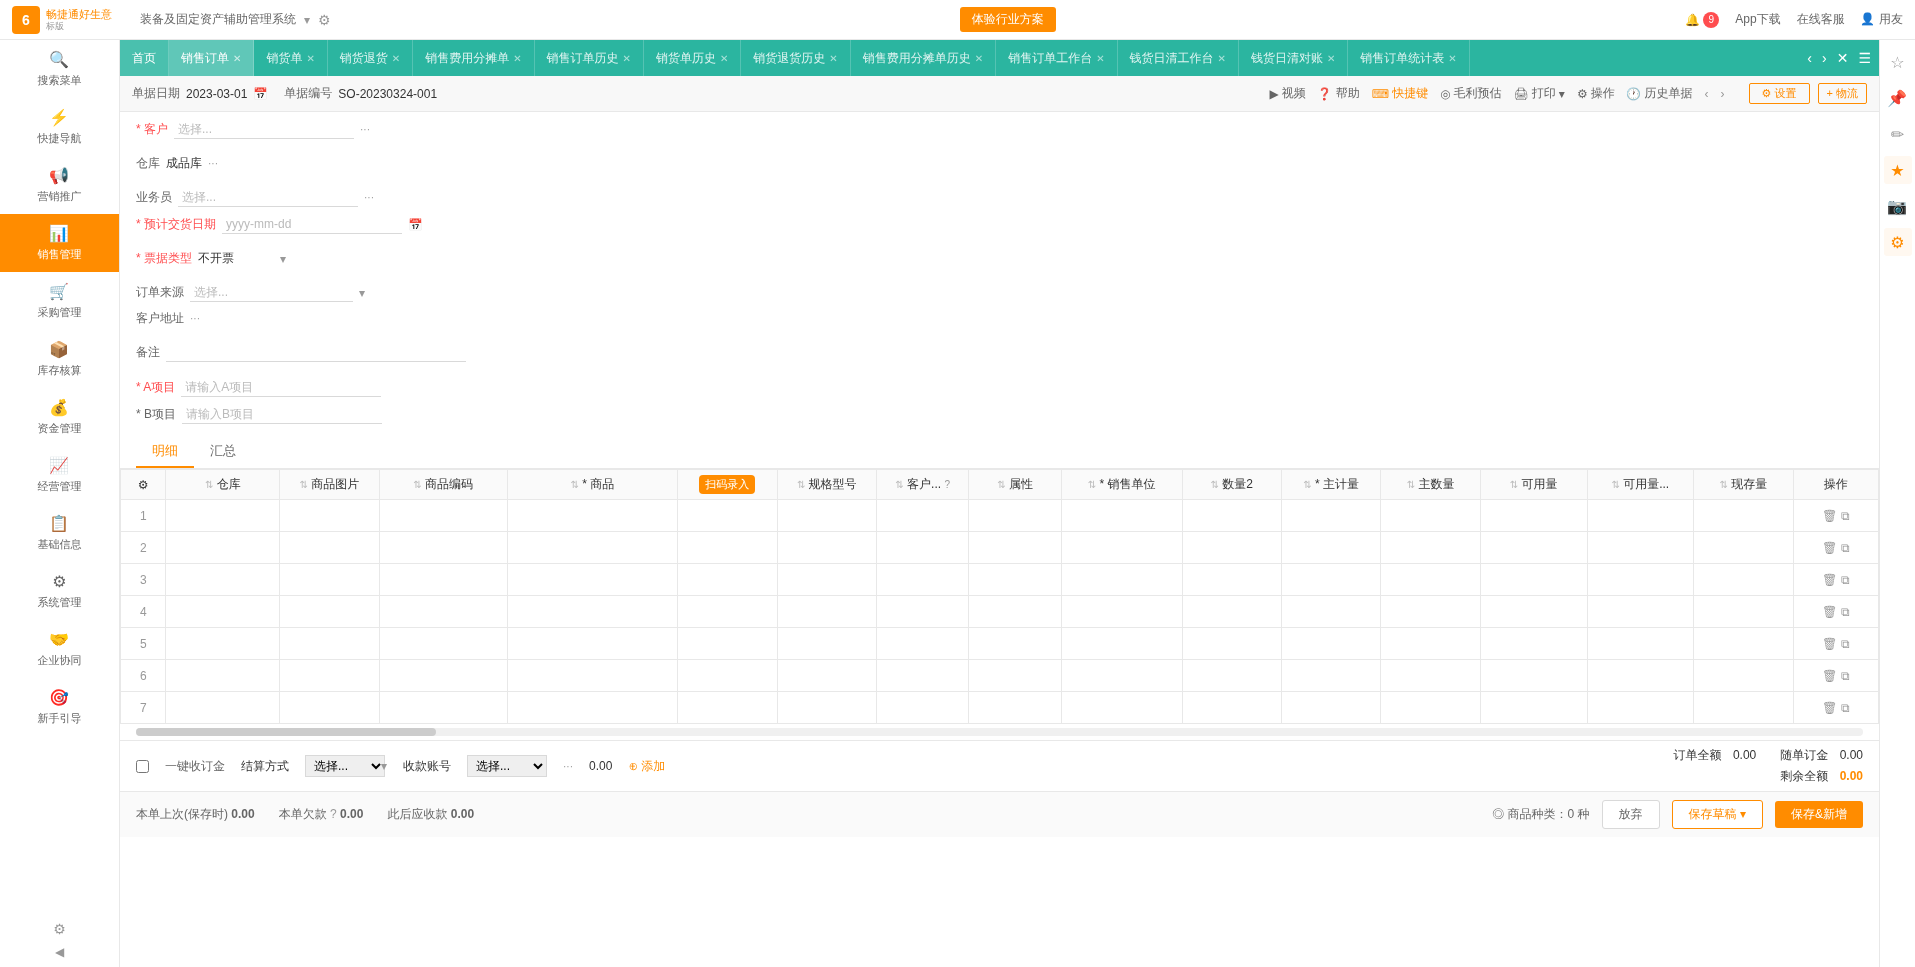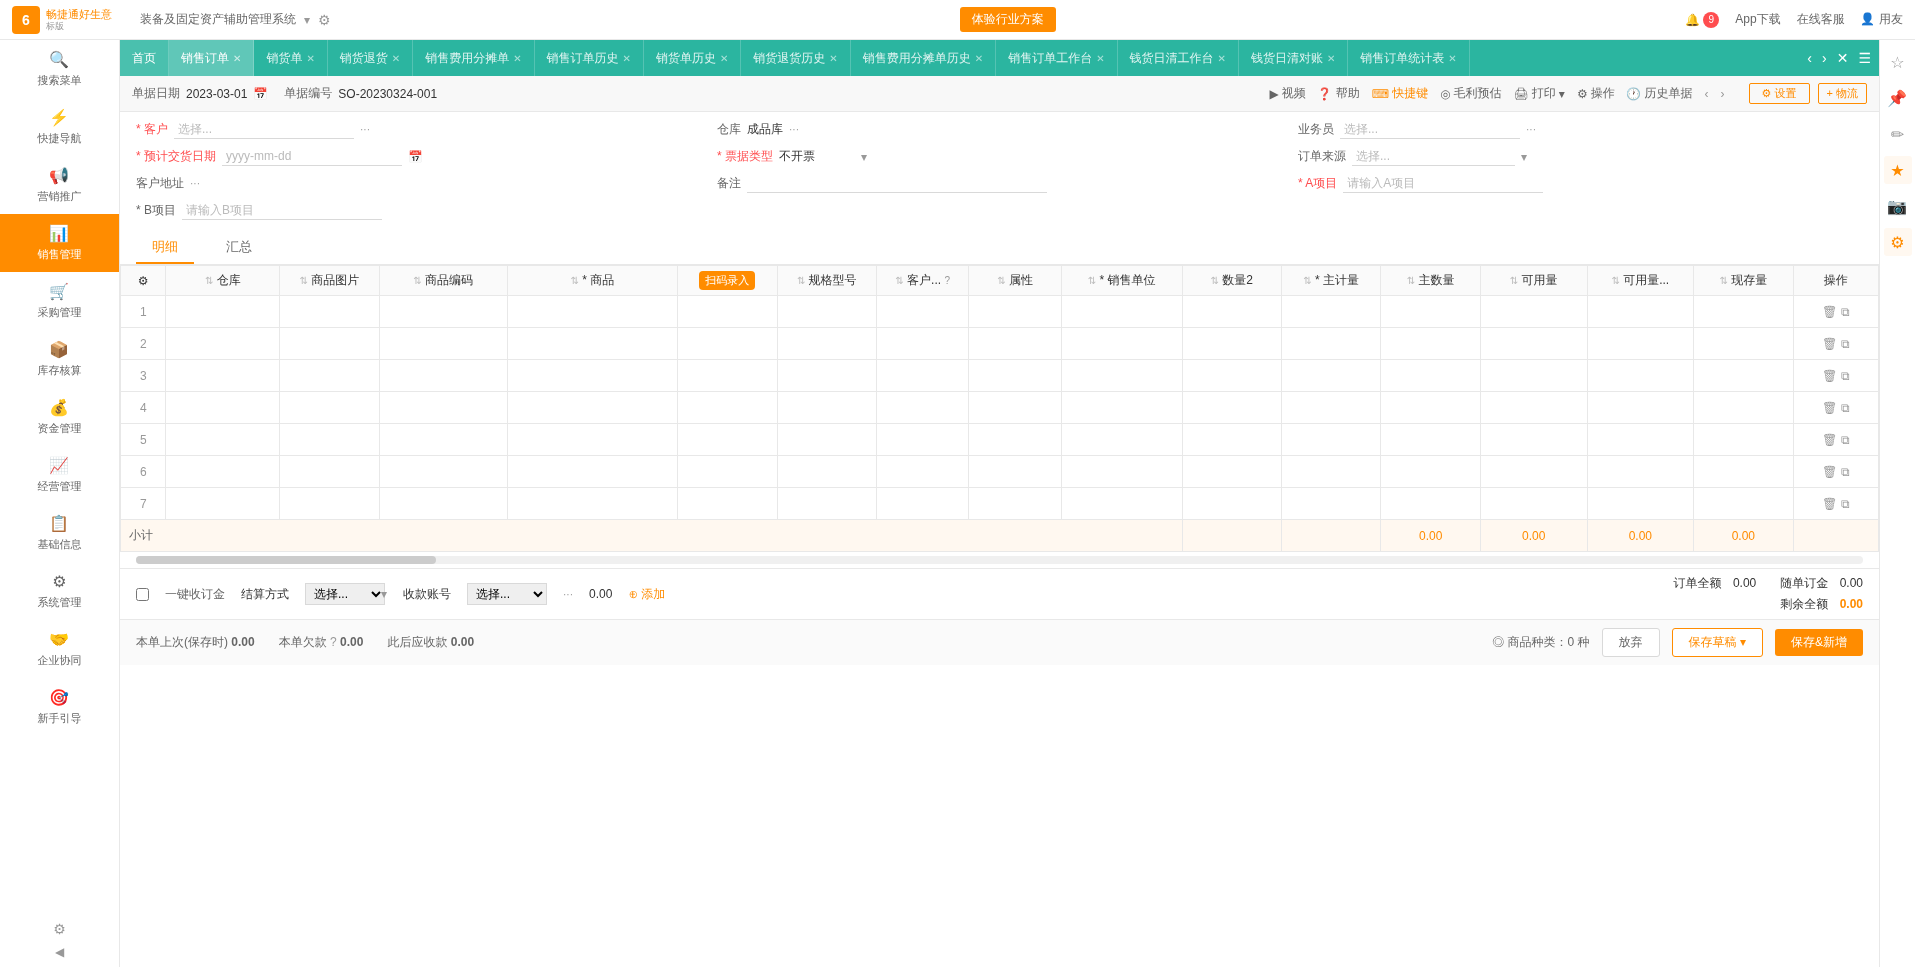--- a/index.html
+++ b/index.html
@@ -33,29 +33,29 @@
     .tab-ctrl-btn { color: white; background: transparent; border: none; cursor: pointer; padding: 2px 4px; font-size: 14px; }
     
     
     .page { flex: 1; overflow: auto; background: #fff; }
     
     
     .page-toolbar { height: 36px; background: #f8f8f8; border-bottom: 1px solid #e8e8e8; display: flex; align-items: center; padding: 0 12px; gap: 16px; font-size: 12px; }
     .toolbar-actions { margin-left: auto; display: flex; align-items: center; gap: 12px; color: #666; }
     .toolbar-btn { display: flex; align-items: center; gap: 3px; cursor: pointer; color: #666; }
     .orange-text { color: #ff8c00; }
-    .form-row { display: flex; align-items: center; margin-bottom: 8px; gap: 16px; }
+    .form-row { display: flex; align-items: flex-start; margin-bottom: 8px; gap: 16px; flex-direction: column; }
     .form-field { display: flex; align-items: center; gap: 6px; flex: 1; }
     .form-label { color: #666; white-space: nowrap; font-size: 12px; }
     .form-input { border: none; border-bottom: 1px solid #d9d9d9; padding: 2px 4px; font-size: 12px; color: #333; background: transparent; outline: none; min-width: 120px; }
     .form-input::placeholder { color: #bbb; }
     .dots { color: #999; font-size: 10px; }
     
     
-    .detail-tabs { display: flex; padding: 0 16px; border-bottom: 1px solid #e8e8e8; gap: 16px; }
+    .detail-tabs { display: flex; padding: 0 16px; border-bottom: 1px solid #e8e8e8; gap: 0; }
     .detail-tab { padding: 6px 16px; cursor: pointer; font-size: 13px; color: #666; border-bottom: 2px solid transparent; }
     .detail-tab.active { color: #ff8c00; border-bottom-color: #ff8c00; font-weight: 500; }
     table { width: 100%; border-collapse: collapse; font-size: 12px; table-layout: fixed; }
     th { background: #fafafa; border: 1px solid #e8e8e8; padding: 6px 4px; text-align: center; white-space: nowrap; overflow: hidden; font-weight: 500; color: #333; position: sticky; top: 0; z-index: 10; }
     td { border: 1px solid #e8e8e8; padding: 4px; text-align: center; height: 32px; }
     .row-num { color: #999; text-align: center; }
     .scan-btn { background: #ff8c00; color: white; border: none; padding: 2px 6px; border-radius: 4px; font-size: 11px; cursor: pointer; }
     .sort-icon { color: #bbb; font-size: 10px; }
     .help-icon { color: #999; font-size: 10px; }
     
@@ -468,30 +468,20 @@
                   <td></td>
                   <td></td>
                   <td></td>
                   <td></td>
                   <td></td>
                   <td></td>
                   <td></td>
                   <td><span style="cursor:pointer;color:#999;">🗑</span><span style="cursor:pointer;color:#999;margin-left:4px;">⧉</span></td>
                 </tr>
 
-              <tr class="subtotal-row">
-                <td colspan="10" class="subtotal-label">小计</td>
-                <td></td>
-                <td></td>
-                <td class="orange-val">0.00</td>
-                <td class="orange-val">0.00</td>
-                <td class="orange-val">0.00</td>
-                <td class="orange-val">0.00</td>
-                <td></td>
-              </tr>
             </tbody>
           </table>
         </div>
 
         <div style="padding:4px 16px;">
           <div class="scrollbar-area">
             <div class="scrollbar-thumb"></div>
           </div>
         </div>
 

